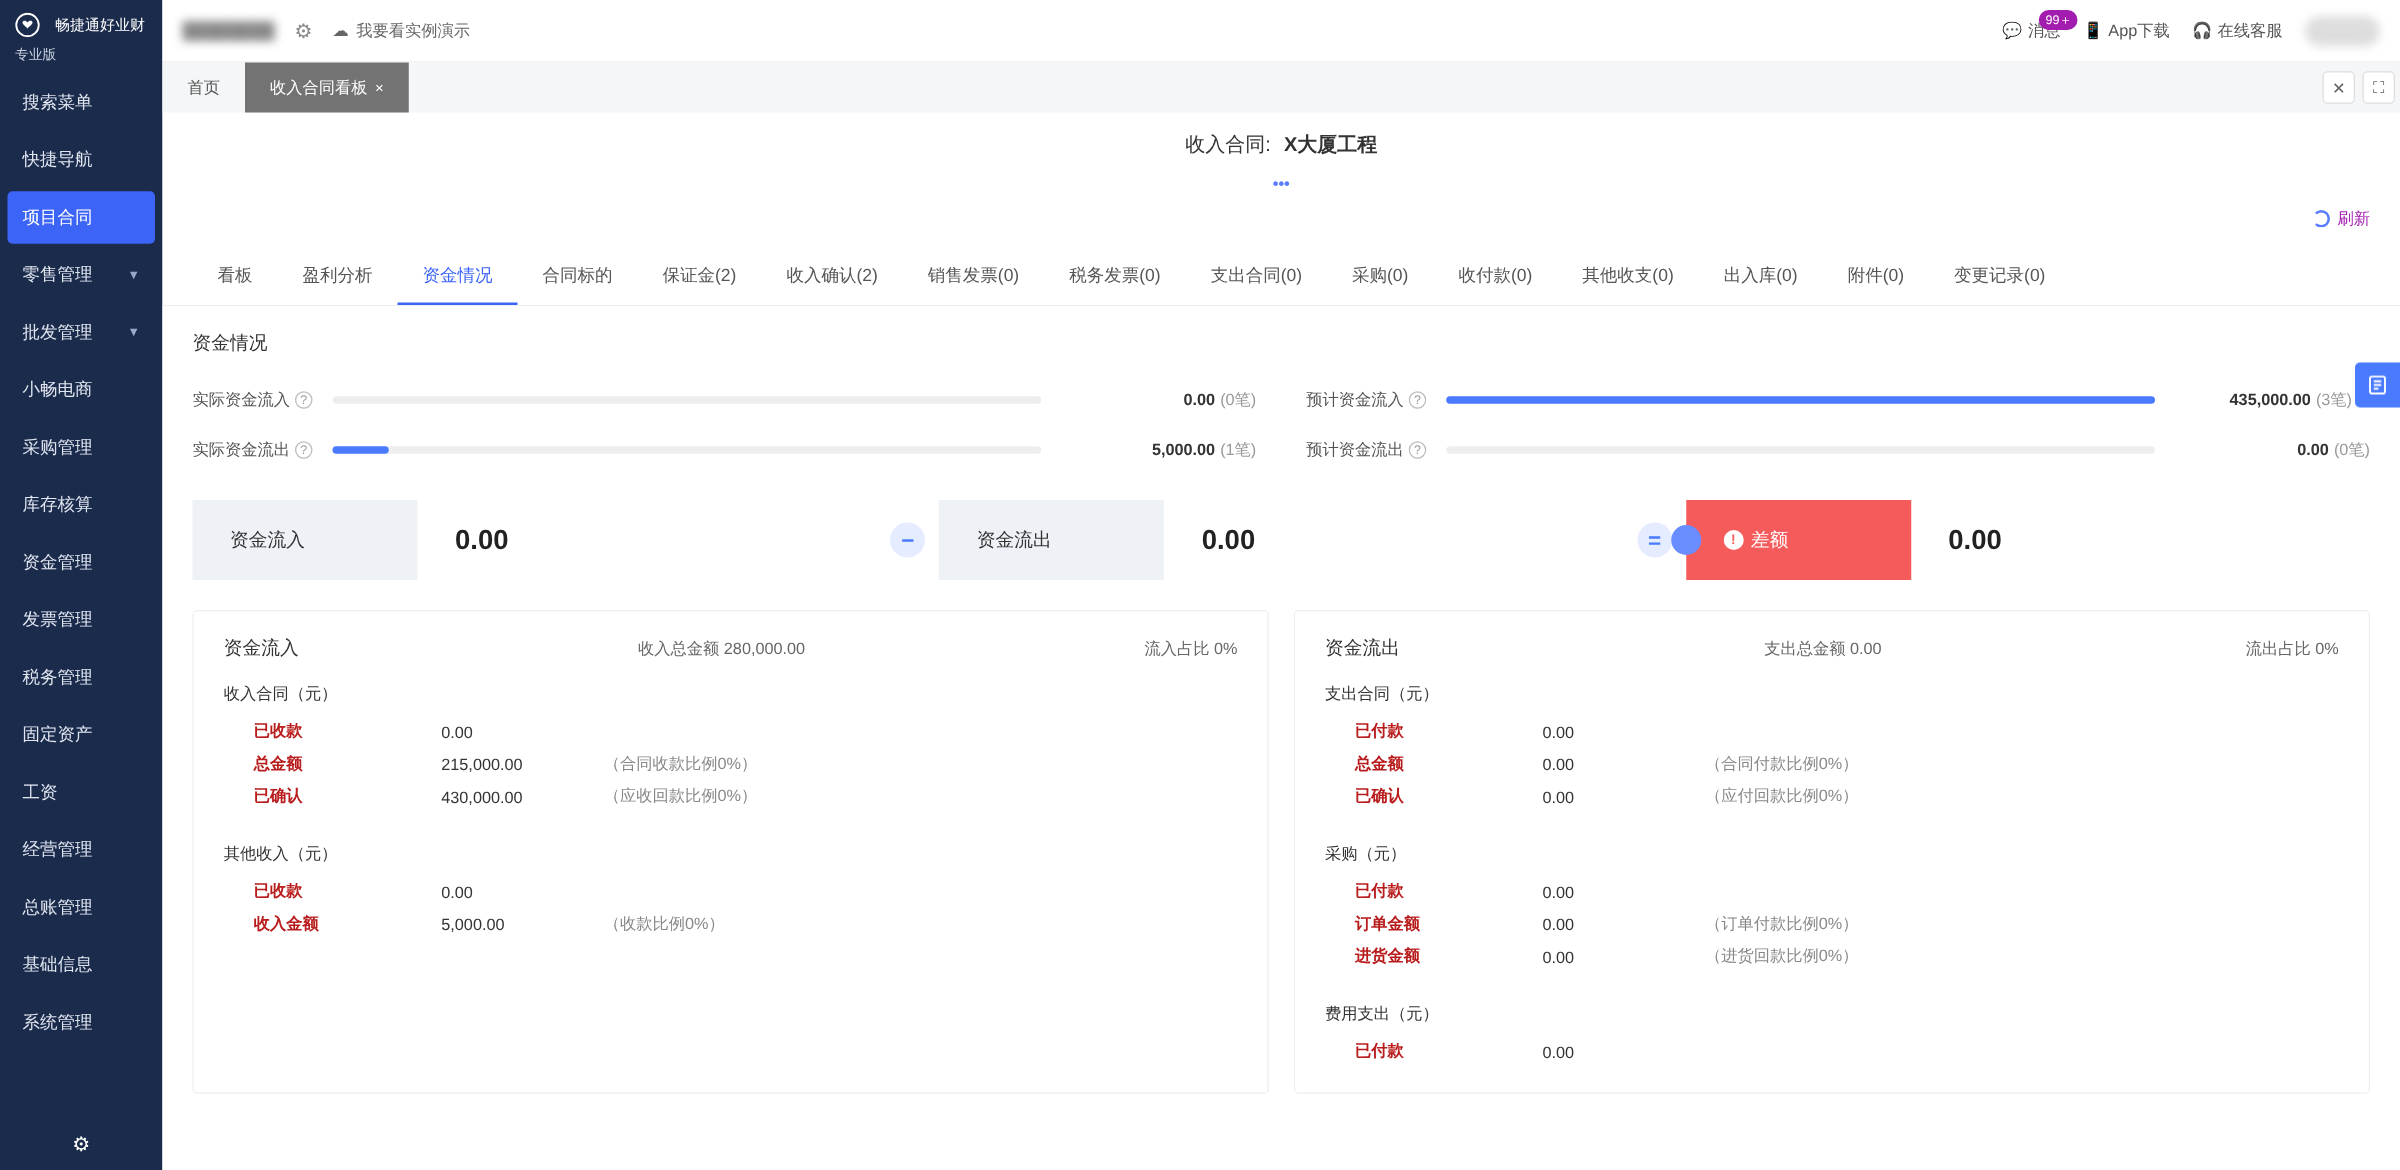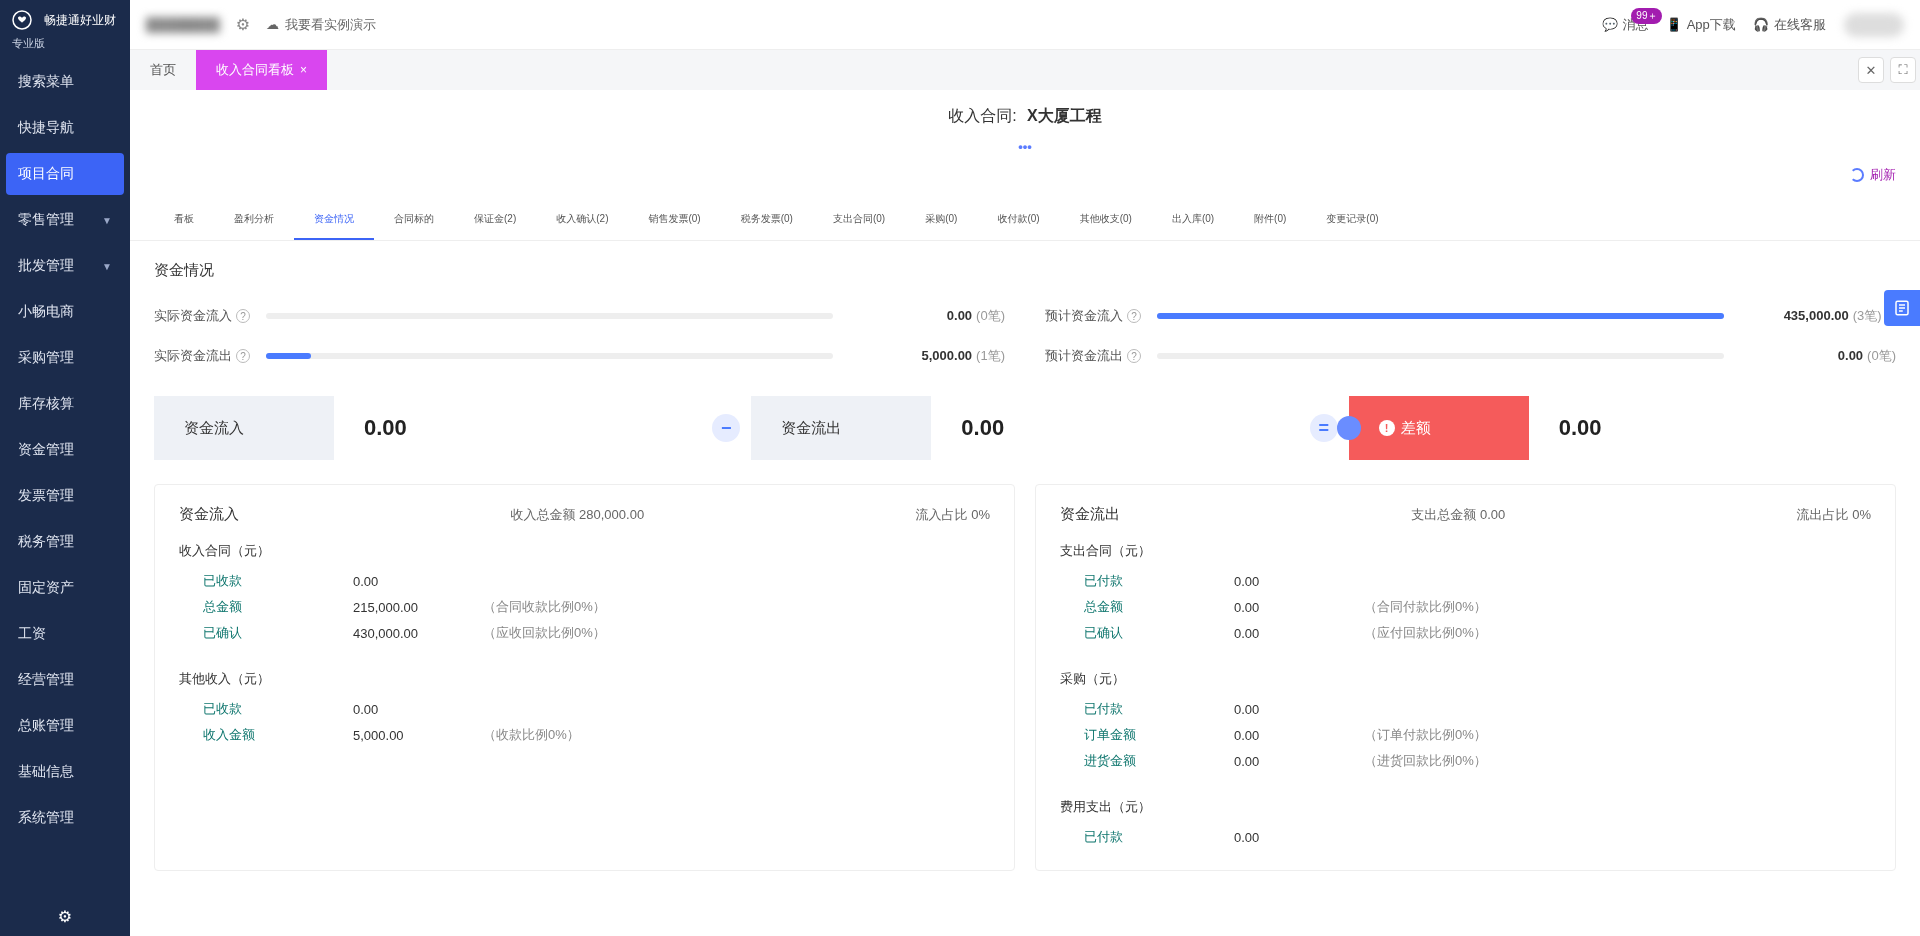--- a/index.html
+++ b/index.html
@@ -25,39 +25,39 @@
 .topbar-left { display: flex; align-items: center; gap: 16px; flex: 1; }
 .settings-icon { font-size: 16px; color: #888; }
 .demo { display: flex; align-items: center; gap: 6px; color: #666; font-size: 13px; }
 .topbar-right { display: flex; align-items: center; gap: 18px; color: #555; }
 .topbar-item { display: flex; align-items: center; gap: 4px; position: relative; cursor: pointer; }
 .badge { position: absolute; top: -8px; right: -14px; background: #a21caf; color: #fff; font-size: 10px; padding: 1px 5px; border-radius: 8px; }
 
 
 .pagetabs { height: 40px; display: flex; align-items: center; background: #f5f6f8; padding: 0 0 0 0; }
 .pagetab { padding: 0 20px; height: 40px; display: flex; align-items: center; gap: 6px; cursor: pointer; color: #555; }
-.pagetab.active { background: #d946ef; color: #fff; }
+.pagetab.active { background: #737373; color: #fff; }
 .closex { font-size: 12px; }
 .pagetabs-right { margin-left: auto; display: flex; gap: 6px; padding-right: 4px; }
 .sqbtn { width: 26px; height: 26px; border: 1px solid #ddd; border-radius: 4px; display: flex; align-items: center; justify-content: center; cursor: pointer; color: #666; background: #fff; }
 
 
 .headerrow { display: flex; align-items: center; padding: 16px 24px; gap: 12px; flex-direction: column; }
 .ctitle { font-size: 16px; color: #333; }
 .ctitle .cname { font-weight: 600; margin-left: 6px; }
 .dots { color: #5b7cff; font-weight: bold; cursor: pointer; }
 .chips { display: flex; gap: 8px; margin-left: 8px; }
 .chip { font-size: 12px; color: #888; border: 1px solid #ddd; border-radius: 12px; padding: 3px 10px; }
 .chip.green { color: #1fa861; border-color: #b8e6cc; background: #f0fbf5; }
 .headerrow-right { margin-left: auto; display: flex; align-items: center; gap: 6px; color: #a21caf; cursor: pointer; }
 .refresh-i { display:inline-block; width:14px; height:14px; border:2px solid #5b7cff; border-left-color:transparent; border-radius:50%; }
 
 
 .subtabs { display: flex; gap: 0; padding: 0 24px; border-bottom: 1px solid #eee; }
-.subtab { padding: 12px 20px; font-size: 10px; color: #555; cursor: pointer; }
+.subtab { padding: 12px 20px; font-size: 14px; color: #555; cursor: pointer; }
 .subtab.active { color: #3c64f6; border-bottom: 2px solid #3c64f6; }
 
 
 .content { flex: 1; overflow-y: auto; padding: 0 0 20px; background: #fff; }
 .section-title { font-size: 15px; font-weight: 500; padding: 20px 24px 16px; }
 
 
 .fundrows { display: grid; grid-template-columns: 1fr 1fr; gap: 0 40px; padding: 0 24px 20px; }
 .fundrow { display: flex; align-items: center; gap: 12px; height: 40px; }
 .fundlabel { width: 100px; color: #555; font-size: 13px; display: flex; align-items: center; gap: 4px; }
@@ -82,21 +82,21 @@
 
 
 .panels { display: grid; grid-template-columns: 1fr 1fr; gap: 20px; padding: 0 24px; }
 .panel { border: 1px solid #eee; border-radius: 4px; padding: 20px 24px; }
 .phead { display: flex; align-items: center; margin-bottom: 18px; }
 .ptitle { font-size: 15px; font-weight: 500; }
 .pcenter { flex: 1; text-align: center; color: #666; font-size: 13px; }
 .pright { color: #666; font-size: 13px; }
 .pgroup-title { font-size: 13px; color: #333; margin: 10px 0 8px; }
 .prow { display: grid; grid-template-columns: 150px 130px 1fr; padding: 4px 0 4px 24px; font-size: 13px; align-items: center; }
-.prow .k { color: #0f766e; }
+.prow .k { color: #b91c1c; font-weight: bold; }
 .prow .v { color: #333; text-align: left; }
 .prow .note { color: #888; }
 
 
 .floatbtn { position: fixed; right: 0; top: 290px; width: 36px; height: 36px; background: #4a7bff; color: #fff; border-radius: 4px 0 0 4px; display: flex; align-items: center; justify-content: center; cursor: pointer; }
 
 
 .content::-webkit-scrollbar { width: 10px; }
 .content::-webkit-scrollbar-thumb { background: #ccc; border-radius: 5px; }
 </style>

